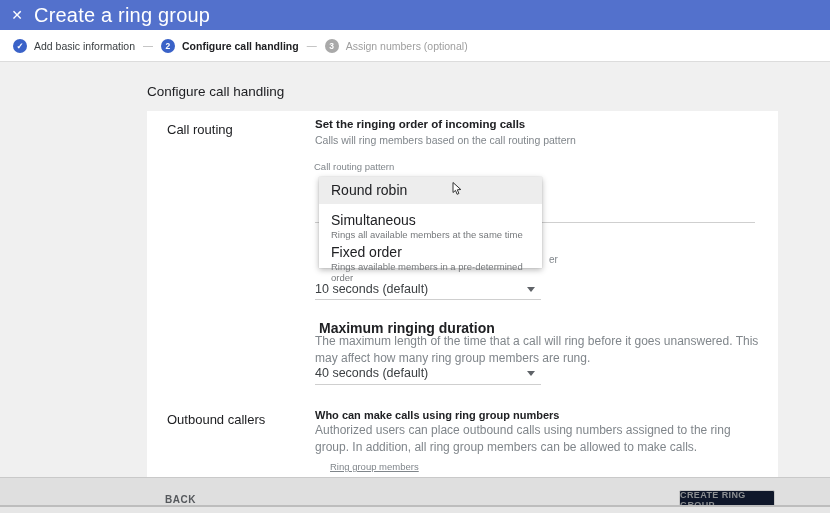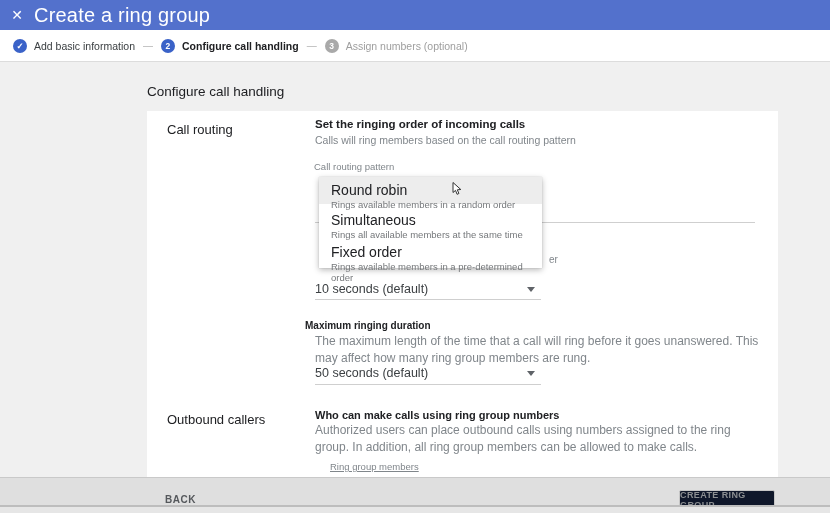--- a/index.html
+++ b/index.html
@@ -126,44 +126,43 @@
 <div class="h-bold" style="left:315px; top:118px;">Set the ringing order of incoming calls</div>
 <div class="sub" style="left:315px; top:134px;">Calls will ring members based on the call routing pattern</div>
 <div class="field-label" style="left:314px; top:161px;">Call routing pattern</div>
 
 <div class="select-underline" style="left:315px; top:222px; width:440px;"></div>
 <div class="fragment" style="left:549px; top:254px;">er</div>
 
 <div class="menu">
   <div class="menu-opt hovered" style="top:0; height:27px; padding-top:5px;">
     <div class="opt-title">Round robin</div>
-    <div class="opt-desc">Rings available members in a random order</div>
   </div>
   <div class="menu-opt" style="top:59px; height:32px; padding-top:8px;">
     <div class="opt-title">Fixed order</div>
     <div class="opt-desc">Rings available members in a pre-determined order</div>
   </div>
   <div class="menu-opt" style="top:27px; height:32px; padding-top:8px;">
     <div class="opt-title">Simultaneous</div>
     <div class="opt-desc">Rings all available members at the same time</div>
   </div>
 </div>
 <div class="cursor-icon">
   <svg width="12" height="14" viewBox="0 0 12 14">
       <path d="M1 0.5 L1 10.5 L3.5 8.4 L5.1 12.3 L6.9 11.5 L5.3 7.8 L8.8 7.5 Z" fill="#ffffff" stroke="#333333" stroke-width="1"></path>
     </svg>
 </div>
 
 <div class="select-value" style="left:315px; top:282px;">10 seconds (default)</div>
 <div class="arrow-down" style="left:527px; top:287px;"></div>
 <div class="select-underline" style="left:315px; top:299px; width:226px;"></div>
 
-<div class="h-bold" style="left:305px; top:320px; font-size:10px;">Maximum ringing duration</div>
+<div class="h-bold" style="left:319px; top:320px; font-size:14px;">Maximum ringing duration</div>
 <div class="desc" style="left:315px; top:333px; width:447px;">The maximum length of the time that a call will ring before it goes unanswered. This may affect how many ring group members are rung.</div>
-<div class="select-value" style="left:315px; top:366px;">50 seconds (default)</div>
+<div class="select-value" style="left:315px; top:366px;">40 seconds (default)</div>
 <div class="arrow-down" style="left:527px; top:371px;"></div>
 <div class="select-underline" style="left:315px; top:384px; width:226px;"></div>
 
 <div class="sec-label" style="left:167px; top:412px;">Outbound callers</div>
 <div class="h-bold" style="left:315px; top:409px; font-size:11px;">Who can make calls using ring group numbers</div>
 <div class="desc" style="left:315px; top:422px; width:450px;">Authorized users can place outbound calls using numbers assigned to the ring group. In addition, all ring group members can be allowed to make calls.</div>
 <div class="field-label" style="left:330px; top:461px;text-decoration:underline;">Ring group members</div>
 
 <div class="footer">
   <div class="back-btn">BACK</div>

